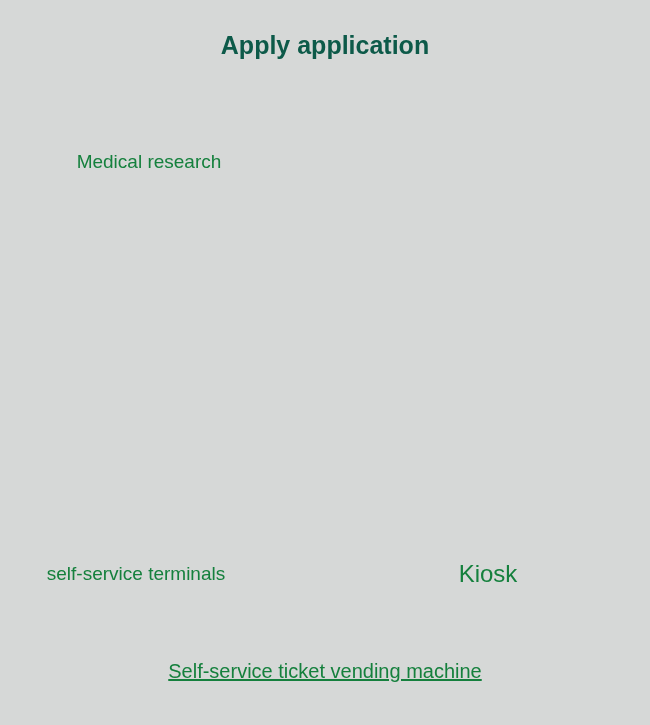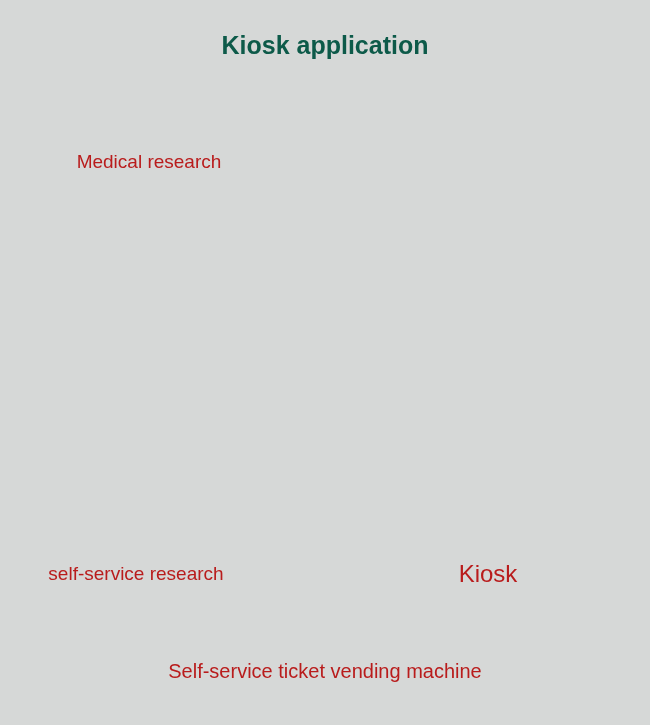--- a/index.html
+++ b/index.html
@@ -17,26 +17,26 @@
   .hex-medical{left:52px;top:178px;z-index:2;}
   .hex-vending{left:415px;top:178px;z-index:2;}
   .hex-queuing{left:232px;top:272px;z-index:3;}
   .hex-terminal{left:52px;top:362px;z-index:2;}
   .hex-kiosk{left:415px;top:362px;z-index:2;}
   .hex-ticket{left:232px;top:455px;z-index:1;}
 
   .abs{position:absolute;}
 
   
-  .lbl{position:absolute;color:#b91c1c;font-size:19px;line-height:22px;}
+  .lbl{position:absolute;color:#15803d;font-size:19px;line-height:22px;}
   .lbl-medical{left:54px;top:151px;width:190px;text-align:center;}
   .lbl-vending{left:437px;top:141px;text-align:left;}
   .lbl-terminal{left:36px;top:563px;width:200px;text-align:center;}
   .lbl-kiosk{left:438px;top:563px;width:100px;text-align:center;font-size:24px;}
-  .lbl-ticket{left:0;top:660px;width:650px;text-align:center;font-size:20px;}
+  .lbl-ticket{left:0;top:660px;width:650px;text-align:center;font-size:20px;text-decoration:underline;}
 
   
   .sc-module{width:100%;height:100%;background:#fff;}
   .cap-apply{left:0;top:166px;width:100%;text-align:center;color:#3a3a3a;font-size:19px;}
 
   
   .sc-medical{width:100%;height:100%;
     background:linear-gradient(180deg,#9db6c6 0%,#7ba3c0 10%,#6e9abc 38%,#c7d0d6 46%,#d3d6d9 64%,#bfc3c7 84%,#aeb2b6 100%);}
   .med-tiles{left:0;top:0;width:100%;height:46%;
     background:repeating-linear-gradient(90deg,rgba(255,255,255,.28) 0 1.5px,transparent 1.5px 13px),
@@ -71,24 +71,24 @@
   .tk-ceil{left:0;top:0;width:70%;height:44px;opacity:.5;
     background:repeating-linear-gradient(100deg,rgba(255,255,255,.7) 0 2px,transparent 2px 12px);}
   .tk-floor{left:0;bottom:0;width:100%;height:30px;
     background:linear-gradient(180deg,rgba(255,255,255,.20),rgba(0,0,0,.10));}
 </style>
 </head>
 <body>
 
 <div class="stage">
 
-  <div class="page-title">Kiosk application</div>
+  <div class="page-title">Apply application</div>
 
   <div class="lbl lbl-medical">Medical research</div>
-  <div class="lbl lbl-terminal">self-service research</div>
+  <div class="lbl lbl-terminal">self-service terminals</div>
   <div class="lbl lbl-kiosk">Kiosk</div>
   <div class="lbl lbl-ticket">Self-service ticket vending machine</div>
 
   <div class="hex hex-module">
     <div class="hex-in sc-module">
 
       <div class="abs cap-apply">Apply to</div>
     </div>
   </div>
 

